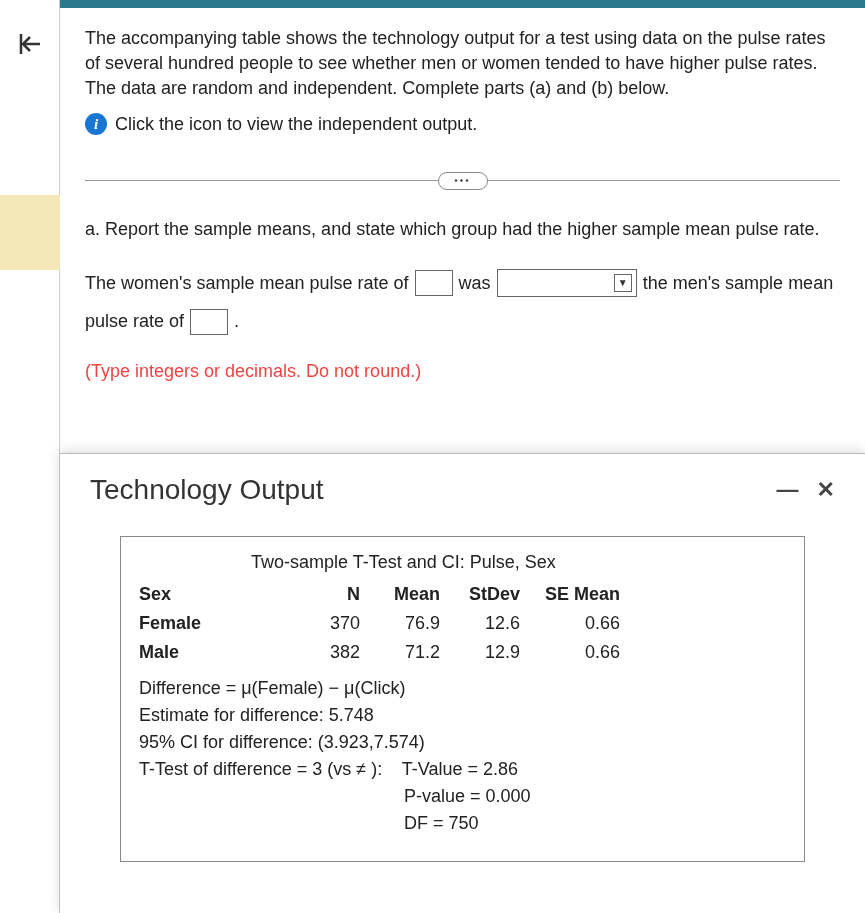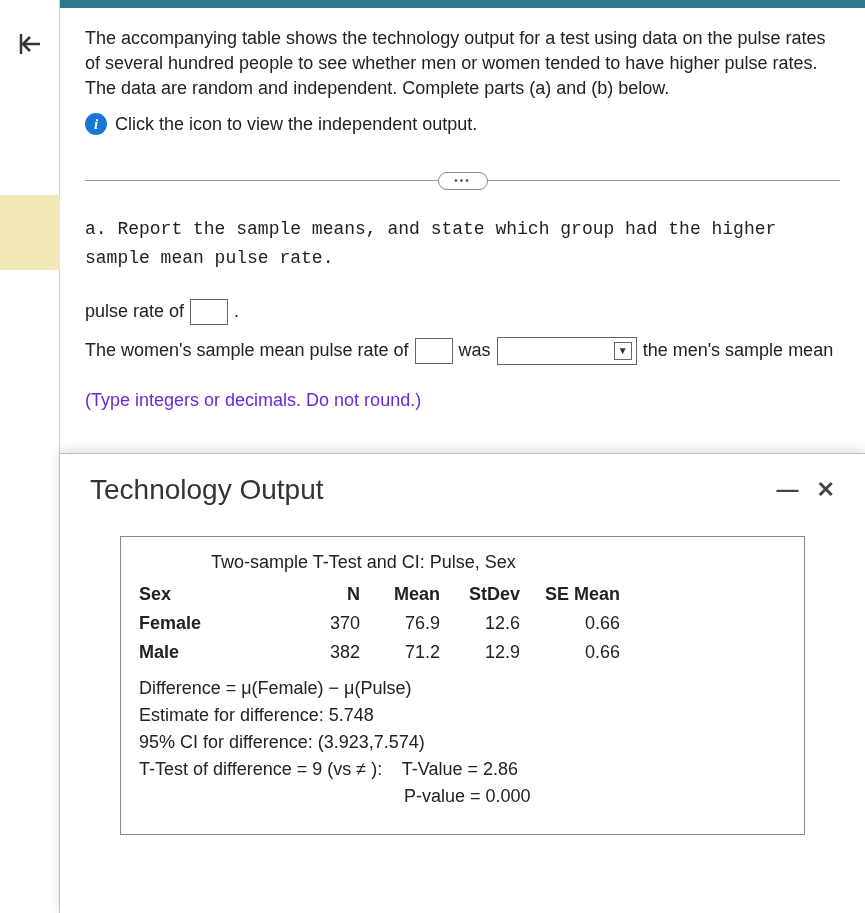--- a/index.html
+++ b/index.html
@@ -98,21 +98,20 @@
       color: #555;
     }
     .part-a {
       padding: 10px 25px 20px 25px;
       font-size: 18px;
       line-height: 1.6;
       color: #222;
     }
     .part-a-prompt {
       margin-bottom: 25px;
-      font-family: Liberation Mono, monospace;
     }
     .fill-line {
       display: flex;
       align-items: center;
       flex-wrap: wrap;
       gap: 6px;
       margin-bottom: 10px;
     }
     .input-box {
       width: 38px;
@@ -137,21 +136,21 @@
       width: 18px;
       height: 18px;
       border: 1px solid #666;
       display: flex;
       align-items: center;
       justify-content: center;
       font-size: 10px;
       color: #333;
     }
     .hint-text {
-      color: #6d28d9;
+      color: #ef4444;
       margin-top: 21px;
     }
     .popup {
       position: absolute;
       bottom: 0;
       left: 0;
       right: 0;
       height: 460px;
       background: #fff;
       border-top: 1px solid #bbb;
@@ -181,21 +180,21 @@
     }
     .output-box {
       border: 1px solid #888;
       margin: 0 30px;
       padding: 12px 18px 24px 18px;
       font-size: 18px;
       color: #222;
       line-height: 1.5;
     }
     .ttest-title {
-      margin-left: 72px;
+      margin-left: 112px;
       margin-bottom: 4px;
     }
     .stat-table {
       display: grid;
       grid-template-columns: 175px 60px 80px 80px 100px;
       margin-bottom: 8px;
     }
     .stat-table > div {
       padding: 1px 0;
     }
@@ -247,37 +246,37 @@
   </div>
 
   <div class="divider-area">
     <div class="divider-line"></div>
     <div class="expand-pill">•••</div>
     <div class="divider-line"></div>
   </div>
 
   <div class="part-a">
     <div class="part-a-prompt">a. Report the sample means, and state which group had the higher sample mean pulse rate.</div>
-
-    <div class="fill-line">
-      <span>pulse rate of</span>
-      <input class="input-box" type="text" style="">
-      <span>.</span>
-    </div>
 
     <div class="fill-line">
       <span>The women's sample mean pulse rate of</span>
       <input class="input-box" type="text" style="">
       <span>was</span>
       <div class="dropdown-box">
         <div class="drop-tri">▼</div>
       </div>
       <span>the men's sample mean</span>
     </div>
 
+    <div class="fill-line">
+      <span>pulse rate of</span>
+      <input class="input-box" type="text" style="">
+      <span>.</span>
+    </div>
+
     <div class="hint-text">(Type integers or decimals. Do not round.)</div>
   </div>
 
   <div class="popup">
     <div class="popup-header">
       <div class="popup-title">Technology Output</div>
       <div class="popup-controls">
         <span class="ctrl-btn">—</span>
         <span class="ctrl-btn">✕</span>
       </div>
@@ -300,24 +299,25 @@
         <div class="num-r">0.66</div>
 
         <div class="th">Male</div>
         <div class="num-r">382</div>
         <div class="num-r">71.2</div>
         <div class="num-r">12.9</div>
         <div class="num-r">0.66</div>
       </div>
 
       <div class="results-block">
-        <div>Difference = μ(Female) − μ(Pulse)</div>
+        <div>Difference = μ(Female) − μ(Click)</div>
         <div>Estimate for difference: 5.748</div>
         <div>95% CI for difference: (3.923,7.574)</div>
         <div>
-          <span>T-Test of difference = 9 (vs  ≠ ):</span>&nbsp;&nbsp;&nbsp;
+          <span>T-Test of difference = 3 (vs  ≠ ):</span>&nbsp;&nbsp;&nbsp;
           <span>T-Value = 2.86</span>
         </div>
         <div class="indented">P-value = 0.000</div>
+        <div class="indented">DF = 750</div>
       </div>
     </div>
   </div>
 </div>
 
 </body></html>

